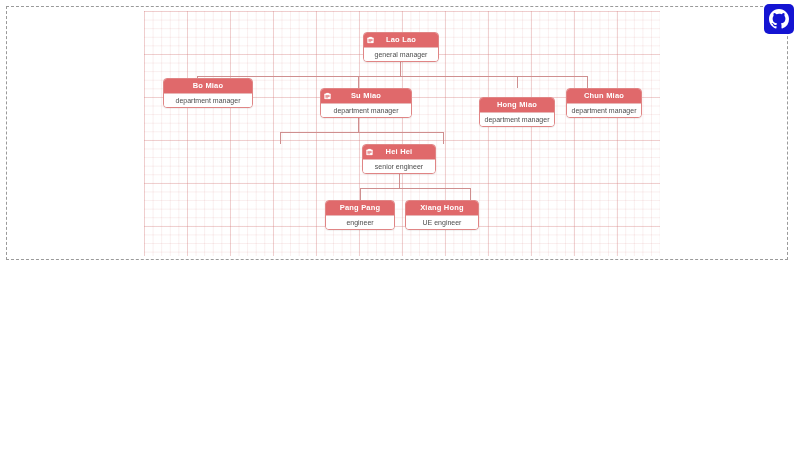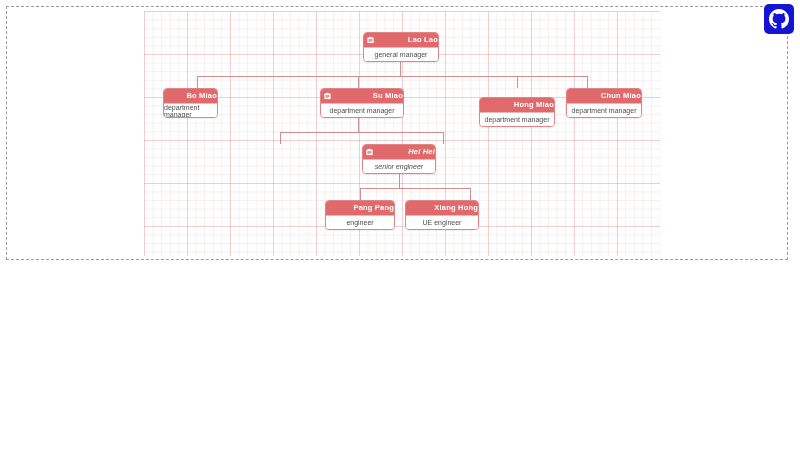--- a/index.html
+++ b/index.html
@@ -90,21 +90,21 @@
   .node-head {
     position: relative;
     height: 14px;
     background: #e0696b;
     color: #ffffff;
     font-size: 7.5px;
     font-weight: bold;
     letter-spacing: .2px;
     display: flex;
     align-items: center;
-    justify-content: flex-end;
+    justify-content: center;
     line-height: 1;
   }
   .node-head .nm { pointer-events: none; }
   .node-icon {
     position: absolute;
     left: 3px;
     top: 50%;
     transform: translateY(-50%);
     width: 7px;
     height: 7px;
@@ -169,28 +169,28 @@
           <rect x="3" y="0.3" width="4" height="2" rx="0.6" fill="#ffffff"></rect>
           <rect x="2" y="3.5" width="6" height="1" fill="#e0696b"></rect>
           <rect x="2" y="5.3" width="6" height="1" fill="#e0696b"></rect>
           <rect x="2" y="7.1" width="4" height="1" fill="#e0696b"></rect>
         </svg>
         <span class="nm">Lao Lao</span>
       </div>
       <div class="node-body">general manager</div>
     </div>
 
-    <div class="node" style="left:19px; top:77px; width:55px;">
+    <div class="node" style="left:19px; top:67px; width:90px;">
       <div class="node-head">
         <span class="nm">Bo Miao</span>
       </div>
       <div class="node-body">department manager</div>
     </div>
 
-    <div class="node" style="left:176px; top:77px; width:84px;">
+    <div class="node" style="left:176px; top:77px; width:92px;">
       <div class="node-head">
         <svg class="node-icon" viewBox="0 0 10 10">
           <rect x="0.5" y="1.5" width="9" height="8" rx="1" fill="#ffffff"></rect>
           <rect x="3" y="0.3" width="4" height="2" rx="0.6" fill="#ffffff"></rect>
           <rect x="2" y="3.5" width="6" height="1" fill="#e0696b"></rect>
           <rect x="2" y="5.3" width="6" height="1" fill="#e0696b"></rect>
           <rect x="2" y="7.1" width="4" height="1" fill="#e0696b"></rect>
         </svg>
         <span class="nm">Su Miao</span>
       </div>
@@ -205,21 +205,21 @@
     </div>
 
     <div class="node" style="left:422px; top:77px; width:76px;">
       <div class="node-head">
         <span class="nm">Chun Miao</span>
       </div>
       <div class="node-body">department manager</div>
     </div>
 
 
-    <div class="node" style="left:218px; top:133px; width:74px;font-style:italic;">
+    <div class="node" style="left:218px; top:133px; width:74px;">
       <div class="node-head">
         <svg class="node-icon" viewBox="0 0 10 10">
           <rect x="0.5" y="1.5" width="9" height="8" rx="1" fill="#ffffff"></rect>
           <rect x="3" y="0.3" width="4" height="2" rx="0.6" fill="#ffffff"></rect>
           <rect x="2" y="3.5" width="6" height="1" fill="#e0696b"></rect>
           <rect x="2" y="5.3" width="6" height="1" fill="#e0696b"></rect>
           <rect x="2" y="7.1" width="4" height="1" fill="#e0696b"></rect>
         </svg>
         <span class="nm">Hei Hei</span>
       </div>

